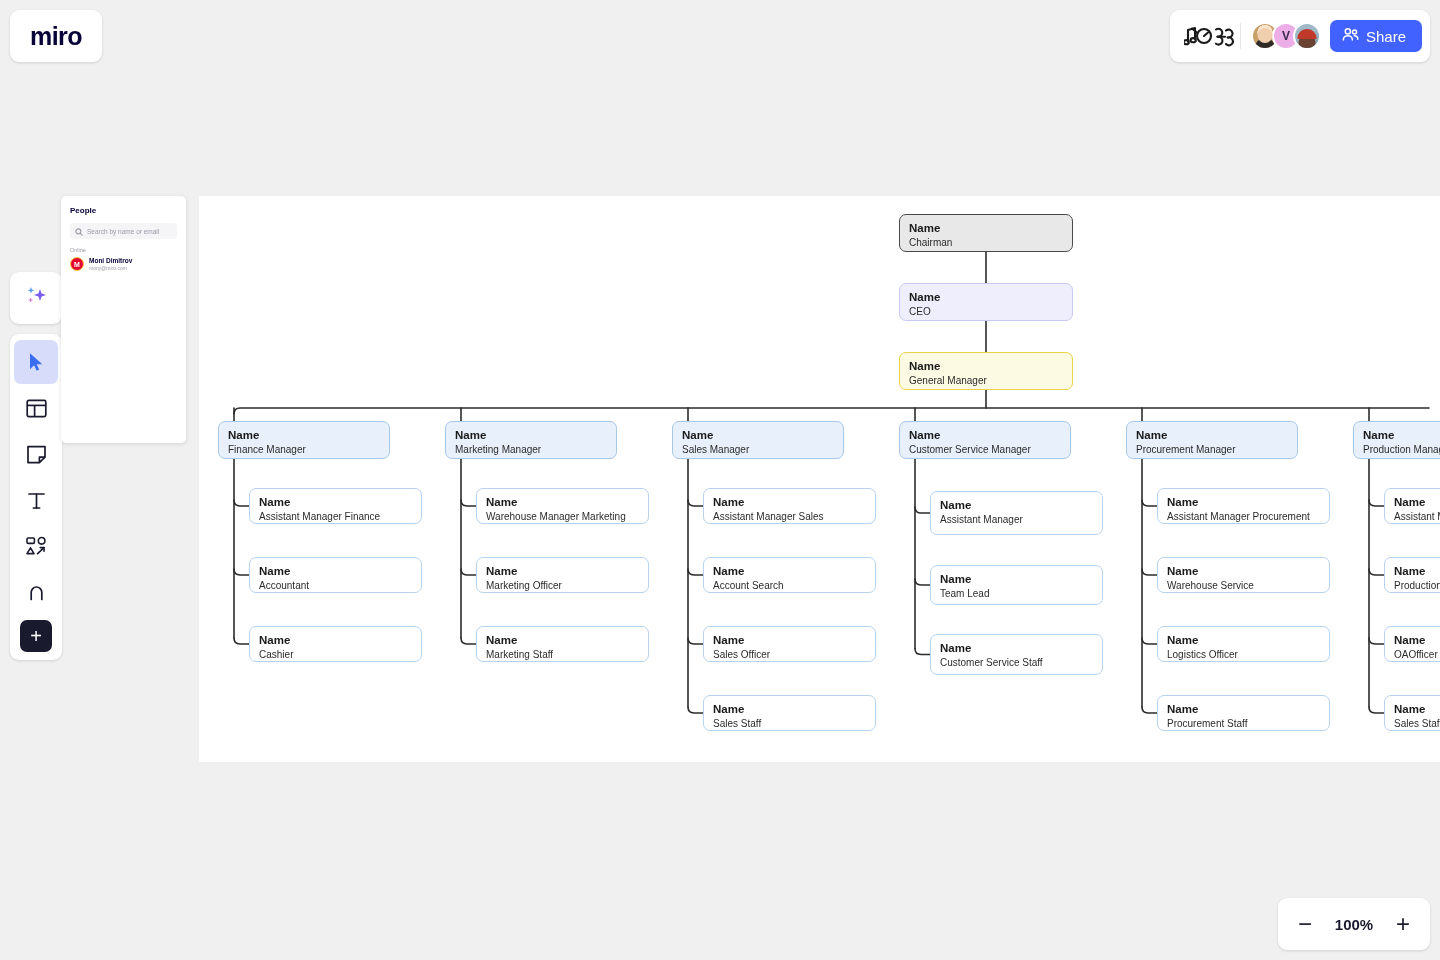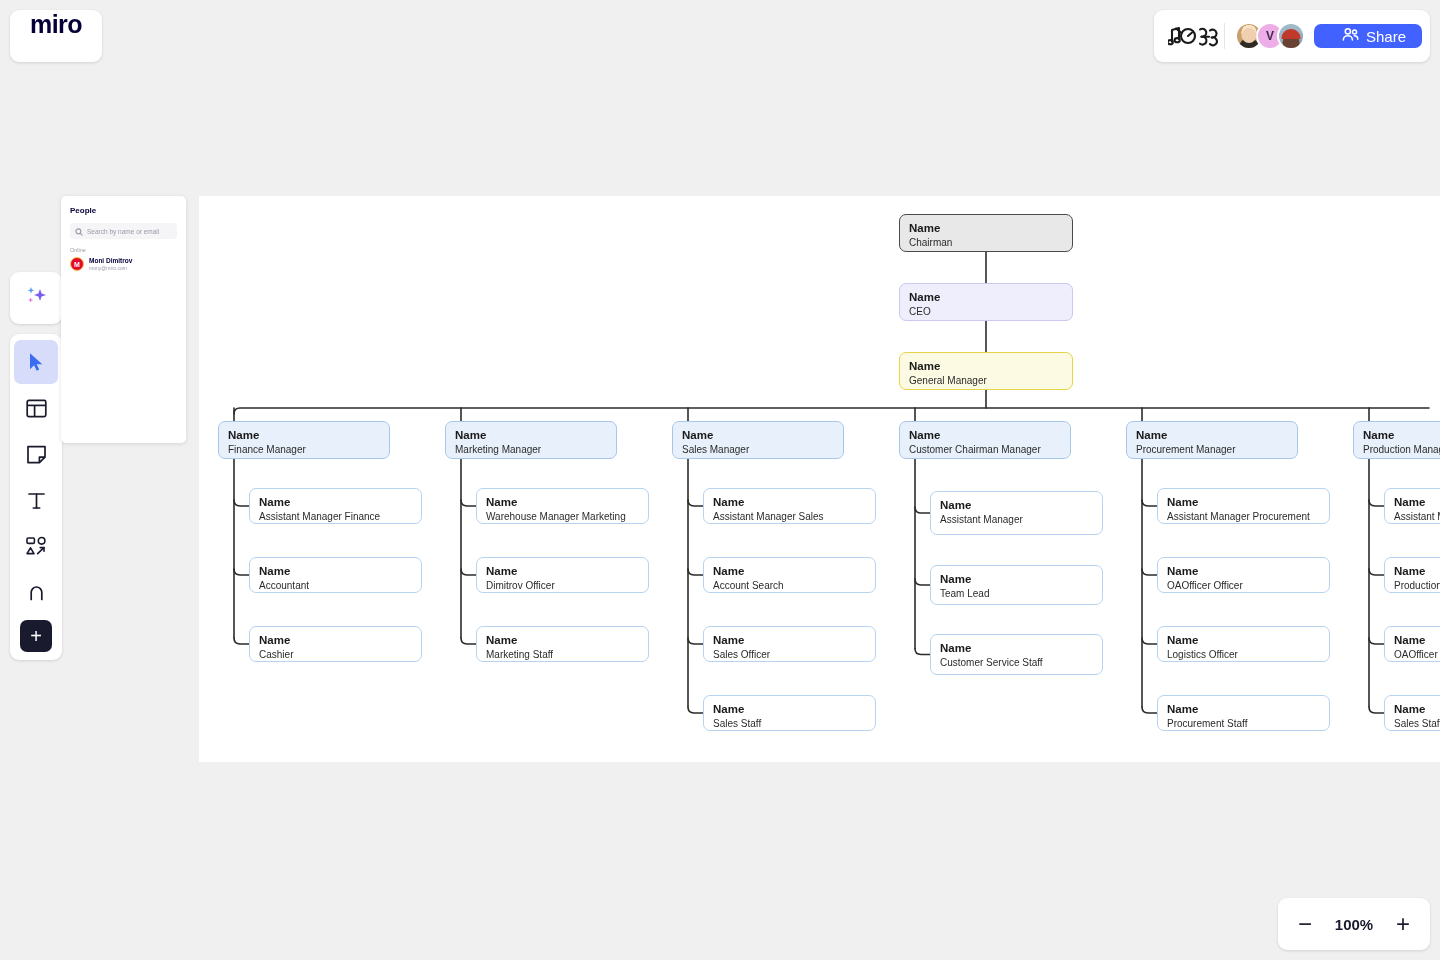--- a/index.html
+++ b/index.html
@@ -11,21 +11,21 @@
     overflow: hidden;
     position: relative;
   }
 
   
   .logo-card {
     position: absolute; left: 10px; top: 10px;
     width: 92px; height: 52px;
     background: #fff; border-radius: 9px;
     box-shadow: 0 1px 3px rgba(0,0,0,.13);
-    display: flex; align-items: flex-start; justify-content: center;
+    display: flex; align-items: center; justify-content: center;
   }
   .logo-text {
     font-size: 25px; font-weight: 700; color: #050038;
     letter-spacing: -0.5px; font-family: "Liberation Sans", sans-serif;
   }
 
   .topright-card {
     position: absolute; right: 10px; top: 10px;
     height: 52px; background: #fff; border-radius: 9px;
     box-shadow: 0 1px 3px rgba(0,0,0,.13);
@@ -57,21 +57,21 @@
   .av3::before {
     content:''; position:absolute; left:50%; top:42%; transform:translateX(-50%);
     width:17px; height:17px; border-radius:50%; background:#6a4231;
   }
   .av3::after {
     content:''; position:absolute; left:50%; top:20%; transform:translateX(-50%);
     width:19px; height:10px; border-radius:9px 9px 0 0; background:#c0392b;
   }
 
   .share-btn {
-    margin-left: 9px; height: 24px; padding: 0 16px 0 28px;
+    margin-left: 9px; height: 32px; padding: 0 16px 0 12px;
     background: #4262ff; color:#fff; border:none; border-radius: 7px;
     display:flex; align-items:center; gap:7px; cursor:pointer;
     font-size: 15px; font-family: "Liberation Sans", sans-serif;
   }
 
   
   .tool-card-ai {
     position: absolute; left: 10px; top: 272px;
     width: 52px; height: 52px; background:#fff;
     border-radius: 9px; box-shadow: 0 1px 3px rgba(0,0,0,.13);
@@ -329,21 +329,21 @@
       <div class="node t-manager" style="left: 246px; top: 225px; width: 172px; height: 38px;">
         <div class="n-name">Name</div>
         <div class="n-role">Marketing Manager</div>
       </div>
       <div class="node t-manager" style="left: 473px; top: 225px; width: 172px; height: 38px;">
         <div class="n-name">Name</div>
         <div class="n-role">Sales Manager</div>
       </div>
       <div class="node t-manager" style="left: 700px; top: 225px; width: 172px; height: 38px;">
         <div class="n-name">Name</div>
-        <div class="n-role">Customer Chairman Manager</div>
+        <div class="n-role">Customer Service Manager</div>
       </div>
       <div class="node t-manager" style="left: 927px; top: 225px; width: 172px; height: 38px;">
         <div class="n-name">Name</div>
         <div class="n-role">Procurement Manager</div>
       </div>
       <div class="node t-manager" style="left: 1154px; top: 225px; width: 172px; height: 38px;">
         <div class="n-name">Name</div>
         <div class="n-role">Production Manager</div>
       </div>
       <div class="node t-leaf" style="left: 50px; top: 292px; width: 173px; height: 36px;">
@@ -357,21 +357,21 @@
       <div class="node t-leaf" style="left: 50px; top: 430px; width: 173px; height: 36px;">
         <div class="n-name">Name</div>
         <div class="n-role">Cashier</div>
       </div>
       <div class="node t-leaf" style="left: 277px; top: 292px; width: 173px; height: 36px;">
         <div class="n-name">Name</div>
         <div class="n-role">Warehouse Manager Marketing</div>
       </div>
       <div class="node t-leaf" style="left: 277px; top: 361px; width: 173px; height: 36px;">
         <div class="n-name">Name</div>
-        <div class="n-role">Dimitrov Officer</div>
+        <div class="n-role">Marketing Officer</div>
       </div>
       <div class="node t-leaf" style="left: 277px; top: 430px; width: 173px; height: 36px;">
         <div class="n-name">Name</div>
         <div class="n-role">Marketing Staff</div>
       </div>
       <div class="node t-leaf" style="left: 504px; top: 292px; width: 173px; height: 36px;">
         <div class="n-name">Name</div>
         <div class="n-role">Assistant Manager Sales</div>
       </div>
       <div class="node t-leaf" style="left: 504px; top: 361px; width: 173px; height: 36px;">
@@ -397,21 +397,21 @@
       <div class="node t-leaf" style="left: 731px; top: 438px; width: 173px; height: 41px;">
         <div class="n-name">Name</div>
         <div class="n-role">Customer Service Staff</div>
       </div>
       <div class="node t-leaf" style="left: 958px; top: 292px; width: 173px; height: 36px;">
         <div class="n-name">Name</div>
         <div class="n-role">Assistant Manager Procurement</div>
       </div>
       <div class="node t-leaf" style="left: 958px; top: 361px; width: 173px; height: 36px;">
         <div class="n-name">Name</div>
-        <div class="n-role">OAOfficer Officer</div>
+        <div class="n-role">Warehouse Service</div>
       </div>
       <div class="node t-leaf" style="left: 958px; top: 430px; width: 173px; height: 36px;">
         <div class="n-name">Name</div>
         <div class="n-role">Logistics Officer</div>
       </div>
       <div class="node t-leaf" style="left: 958px; top: 499px; width: 173px; height: 36px;">
         <div class="n-name">Name</div>
         <div class="n-role">Procurement Staff</div>
       </div>
       <div class="node t-leaf" style="left: 1185px; top: 292px; width: 173px; height: 36px;">

